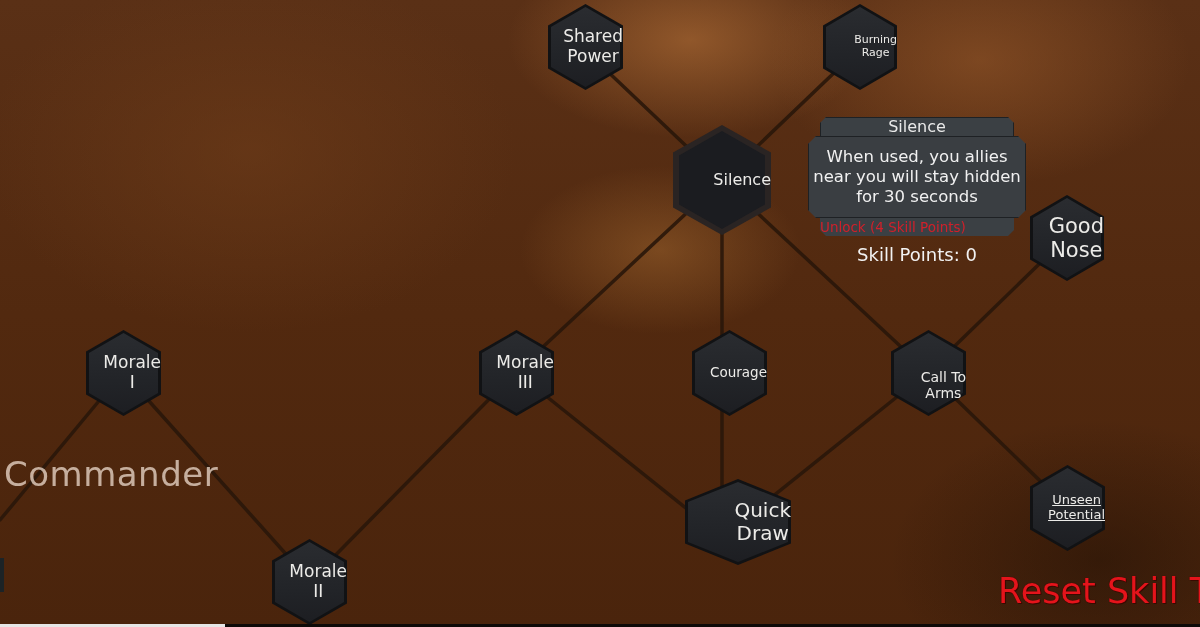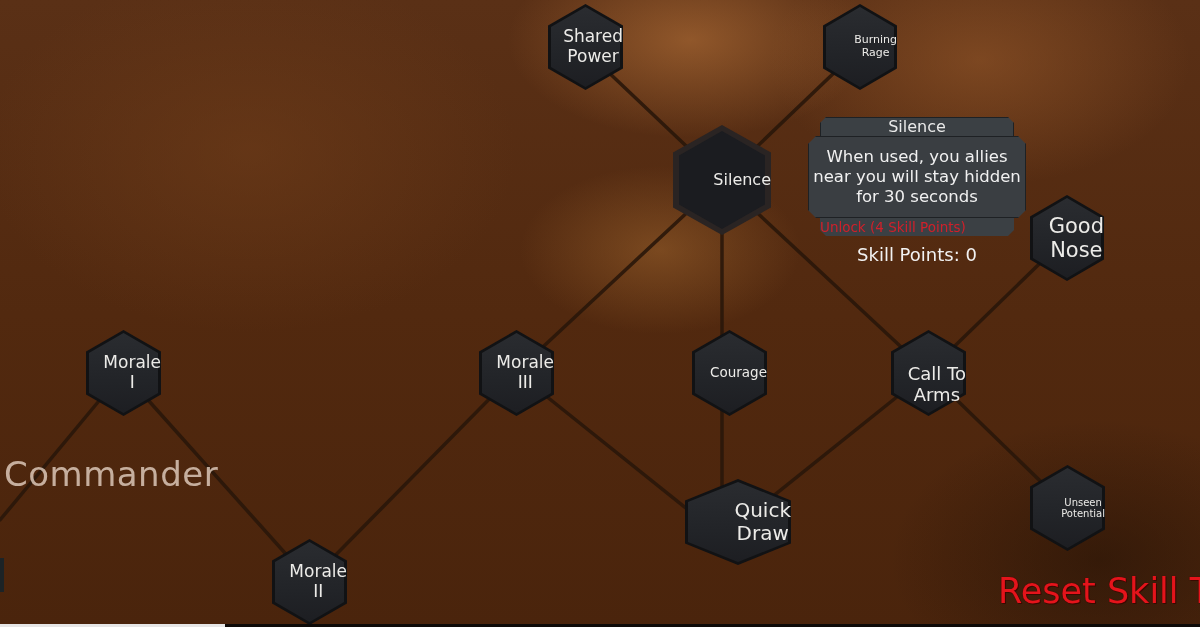--- a/index.html
+++ b/index.html
@@ -104,27 +104,27 @@
 III</span>
 </div>
 <div class="node" style="left:692px;top:330px;width:75px;height:86px;">
   <div class="hex"></div>
     <div class="hex-inner"></div>
   <span class="lbl" style="font-size:13.5px;">Courage</span>
 </div>
 <div class="node" style="left:891px;top:330px;width:75px;height:86px;">
   <div class="hex"></div>
     <div class="hex-inner"></div>
-  <span class="lbl" style="font-size:18px;margin-top:24px;">Call To
+  <span class="lbl" style="font-size:14px;margin-top:24px;">Call To
 Arms</span>
 </div>
 <div class="node" style="left:1030px;top:465px;width:75px;height:86px;">
   <div class="hex"></div>
     <div class="hex-inner"></div>
-  <span class="lbl" style="font-size:10px;">Unseen
+  <span class="lbl" style="font-size:13px;text-decoration:underline;">Unseen
 Potential</span>
 </div>
 <div class="node" style="left:685px;top:479px;width:62px;height:86px;padding-left:44px;">
   <div class="hex"></div>
     <div class="hex-inner"></div>
   <span class="lbl" style="font-size:20px;">Quick
 Draw</span>
 </div>
 <div class="node" style="left:272px;top:539px;width:75px;height:86px;">
   <div class="hex"></div>

